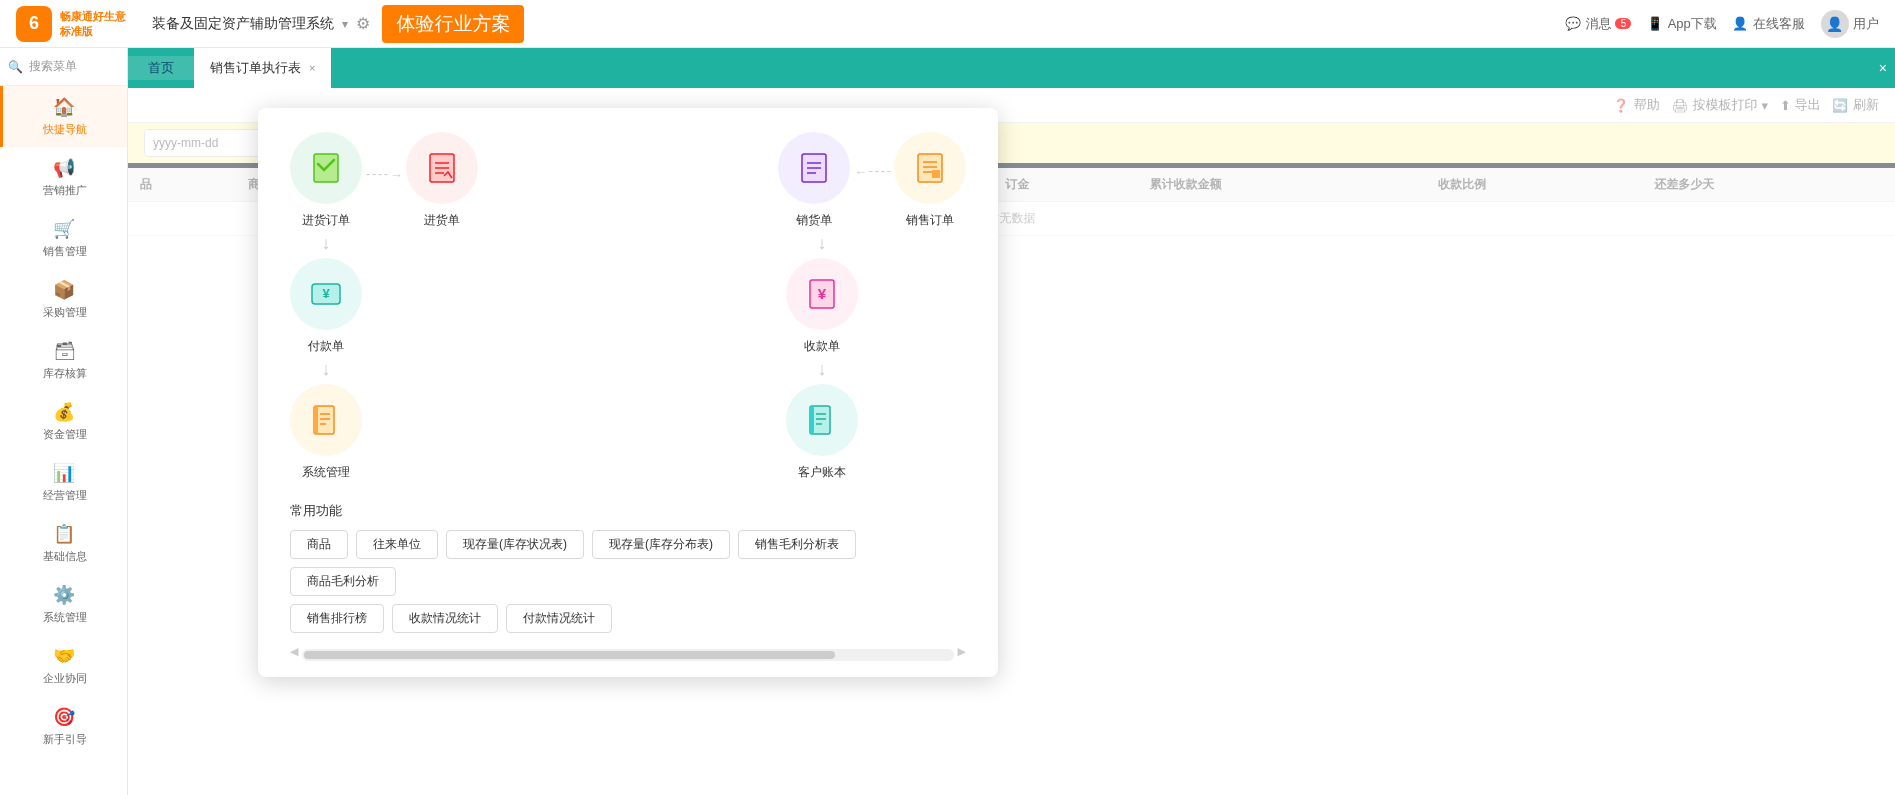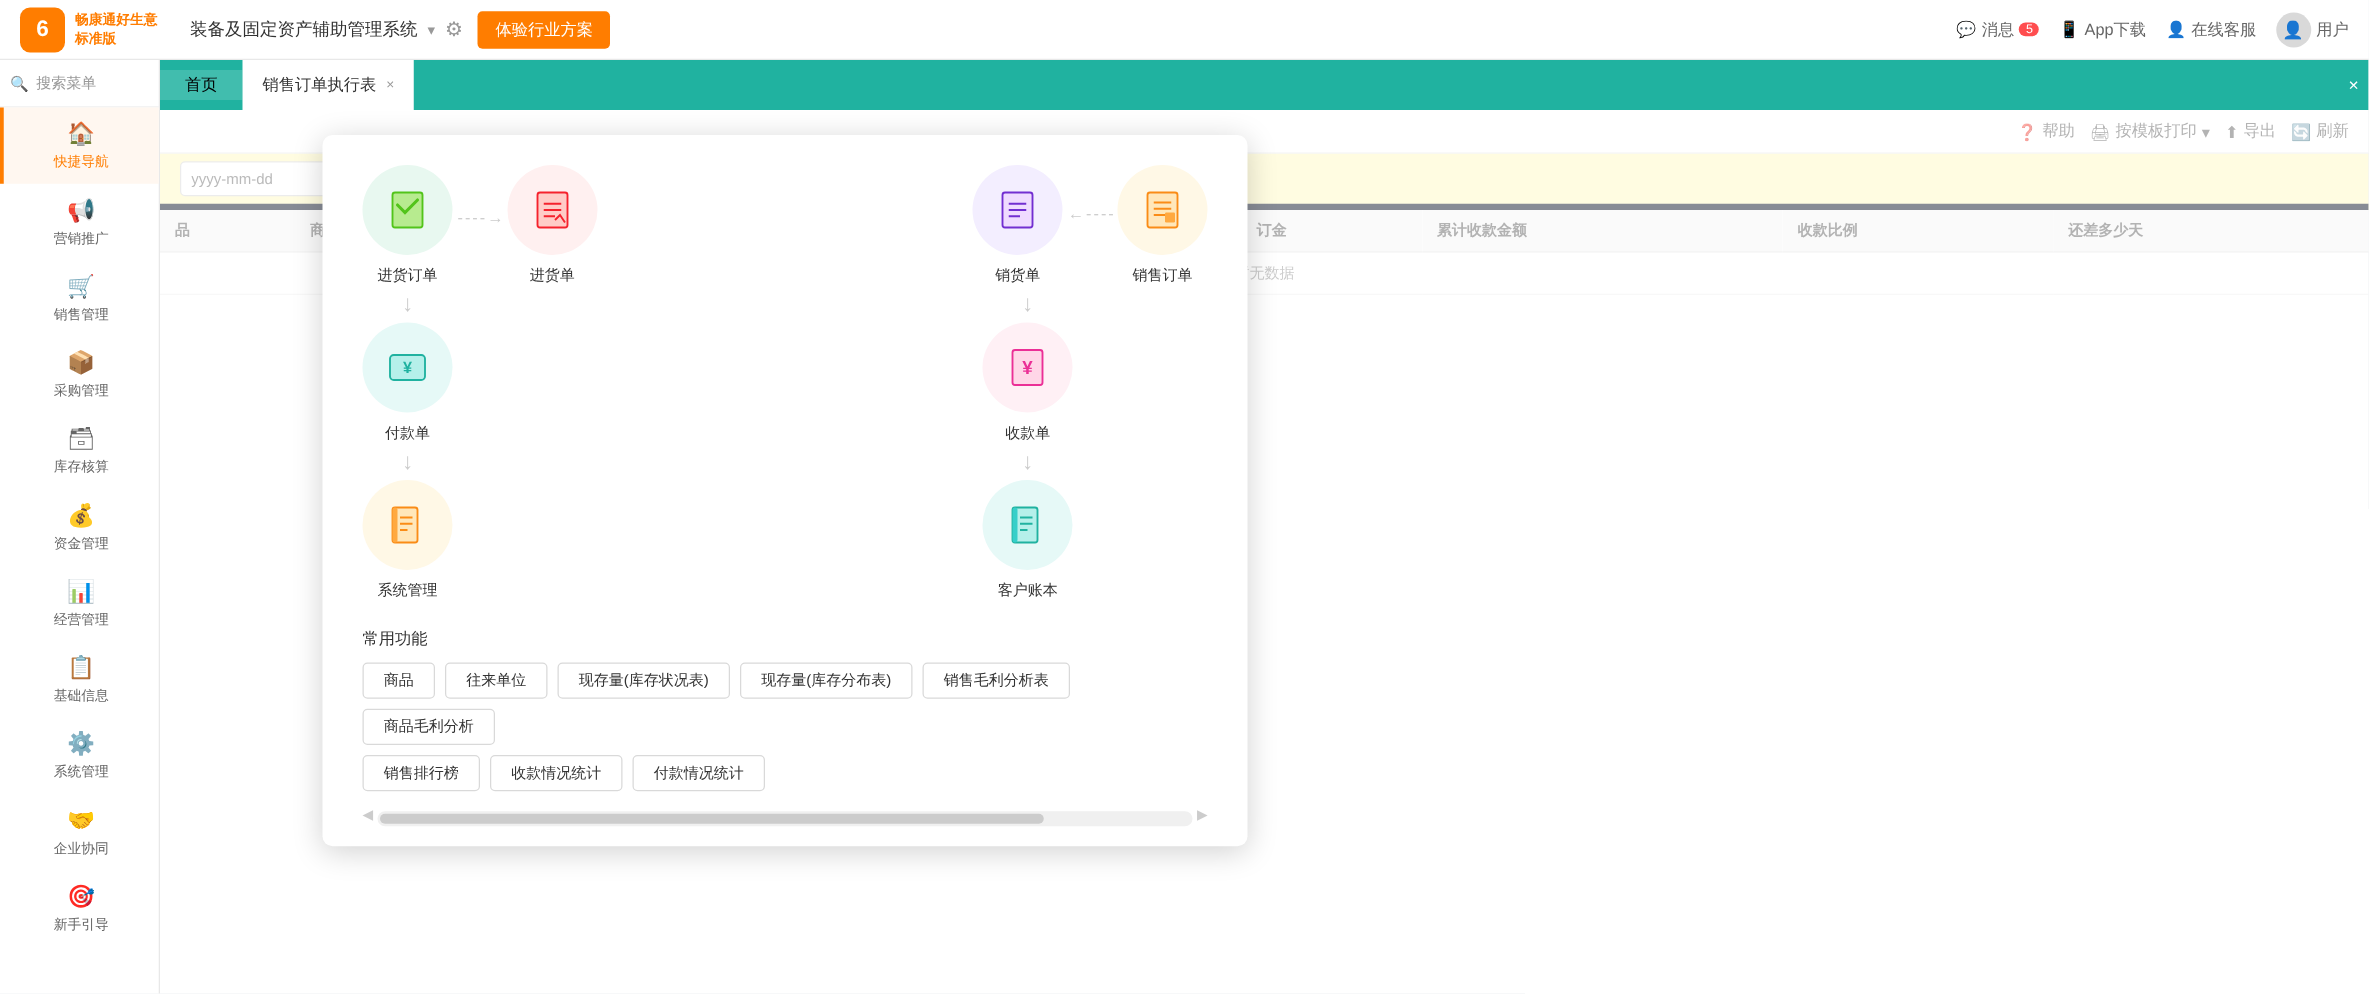--- a/index.html
+++ b/index.html
@@ -15,36 +15,36 @@
     .page-content { flex: 1; overflow: hidden; position: relative; }
 
     
     .logo-area { display: flex; align-items: center; gap: 8px; width: 128px; flex-shrink: 0; }
     .logo-icon { width: 36px; height: 36px; background: #ff7d00; border-radius: 8px; display: flex; align-items: center; justify-content: center; color: #fff; font-size: 18px; font-weight: bold; }
     .logo-text { font-size: 11px; color: #ff7d00; line-height: 1.3; font-weight: bold; }
     .system-title { display: flex; align-items: center; gap: 8px; margin-left: 8px; }
     .system-name { font-size: 14px; color: #333; font-weight: 500; }
     .dropdown-arrow { color: #999; font-size: 12px; }
     .gear-btn { color: #999; font-size: 16px; cursor: pointer; margin-left: 8px; }
-    .experience-btn { background: #ff7d00; color: #fff; border: none; padding: 6px 14px; border-radius: 4px; cursor: pointer; font-size: 13px; margin-left: 12px; }
+    .experience-btn { background: #ff7d00; color: #fff; border: none; padding: 6px 14px; border-radius: 4px; cursor: pointer; font-size: 19px; margin-left: 12px; }
     .top-right { margin-left: auto; display: flex; align-items: center; gap: 16px; }
     .top-right-item { display: flex; align-items: center; gap: 4px; color: #666; cursor: pointer; font-size: 13px; }
     .badge { background: #ff4d4f; color: #fff; border-radius: 10px; font-size: 10px; padding: 0 4px; min-width: 16px; text-align: center; }
     .user-avatar { width: 28px; height: 28px; background: #d9d9d9; border-radius: 50%; display: flex; align-items: center; justify-content: center; color: #999; font-size: 14px; }
 
     
     .sidebar-search { padding: 10px 8px; border-bottom: 1px solid #f0f0f0; }
     .sidebar-search-inner { display: flex; align-items: center; gap: 6px; color: #999; font-size: 12px; cursor: pointer; }
     .sidebar-item { display: flex; flex-direction: column; align-items: center; padding: 10px 4px; cursor: pointer; color: #666; font-size: 11px; gap: 4px; border-left: 3px solid transparent; }
     .sidebar-item.active { background: #fff7f0; color: #ff7d00; border-left-color: #ff7d00; }
     .sidebar-item .s-icon { font-size: 18px; }
     .sidebar-item-label { font-size: 11px; }
 
     
-    .tab-home { padding: 0 20px; height: 24px; display: flex; align-items: center; color: #000000; font-size: 13px; cursor: pointer; background: rgba(255,255,255,0.15); }
+    .tab-home { padding: 0 20px; height: 24px; display: flex; align-items: center; color: #0c4a6e; font-size: 13px; cursor: pointer; background: rgba(255,255,255,0.15); }
     .tab-item { padding: 0 16px; height: 40px; display: flex; align-items: center; color: #fff; font-size: 13px; cursor: pointer; background: #fff; color: #333; gap: 8px; }
     .tab-close { color: #999; font-size: 11px; cursor: pointer; }
     .tab-close-main { margin-left: auto; margin-right: 8px; color: #fff; cursor: pointer; font-size: 14px; }
 
     
     .content-toolbar { background: #fff; padding: 8px 16px; display: flex; align-items: center; gap: 12px; border-bottom: 1px solid #e8e8e8; flex-shrink: 0; }
     .toolbar-btn { display: flex; align-items: center; gap: 4px; color: #666; cursor: pointer; font-size: 13px; }
     .query-btn { background: #ff7d00; color: #fff; border: none; padding: 5px 16px; border-radius: 4px; cursor: pointer; font-size: 13px; }
     .set-btn { background: #fff; color: #ff7d00; border: 1px solid #ff7d00; padding: 4px 12px; border-radius: 4px; cursor: pointer; font-size: 12px; }
 

